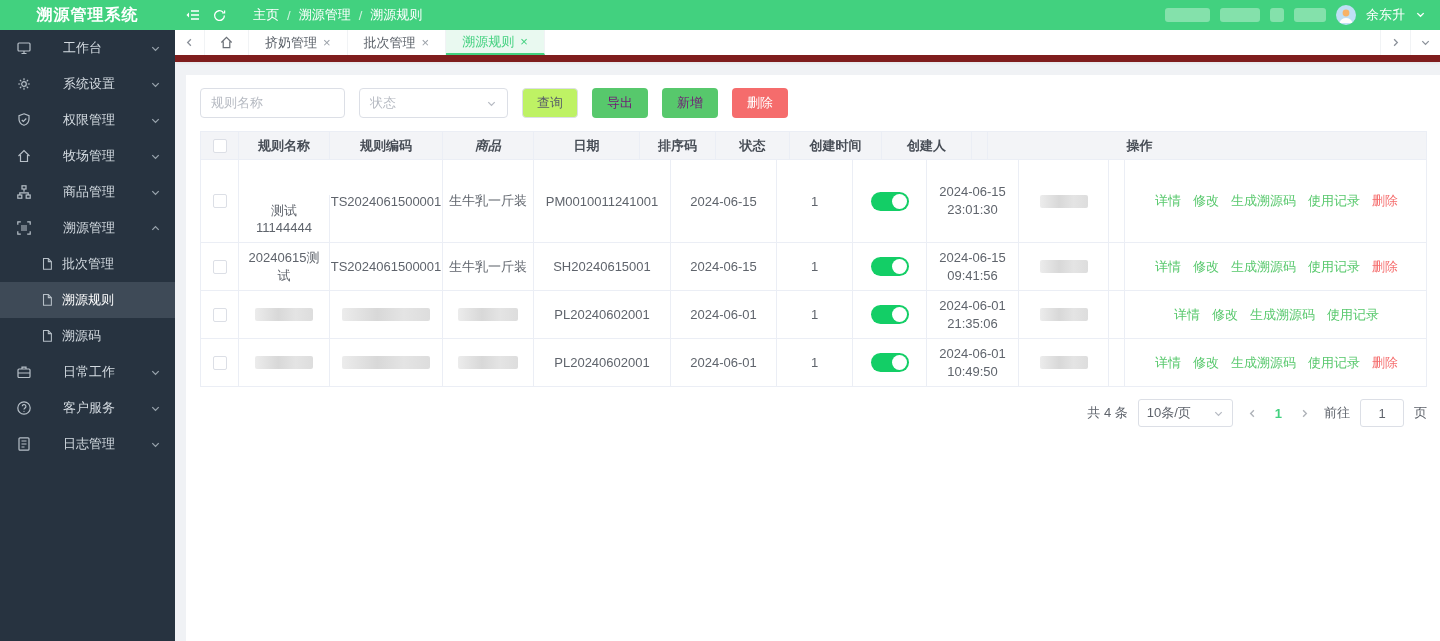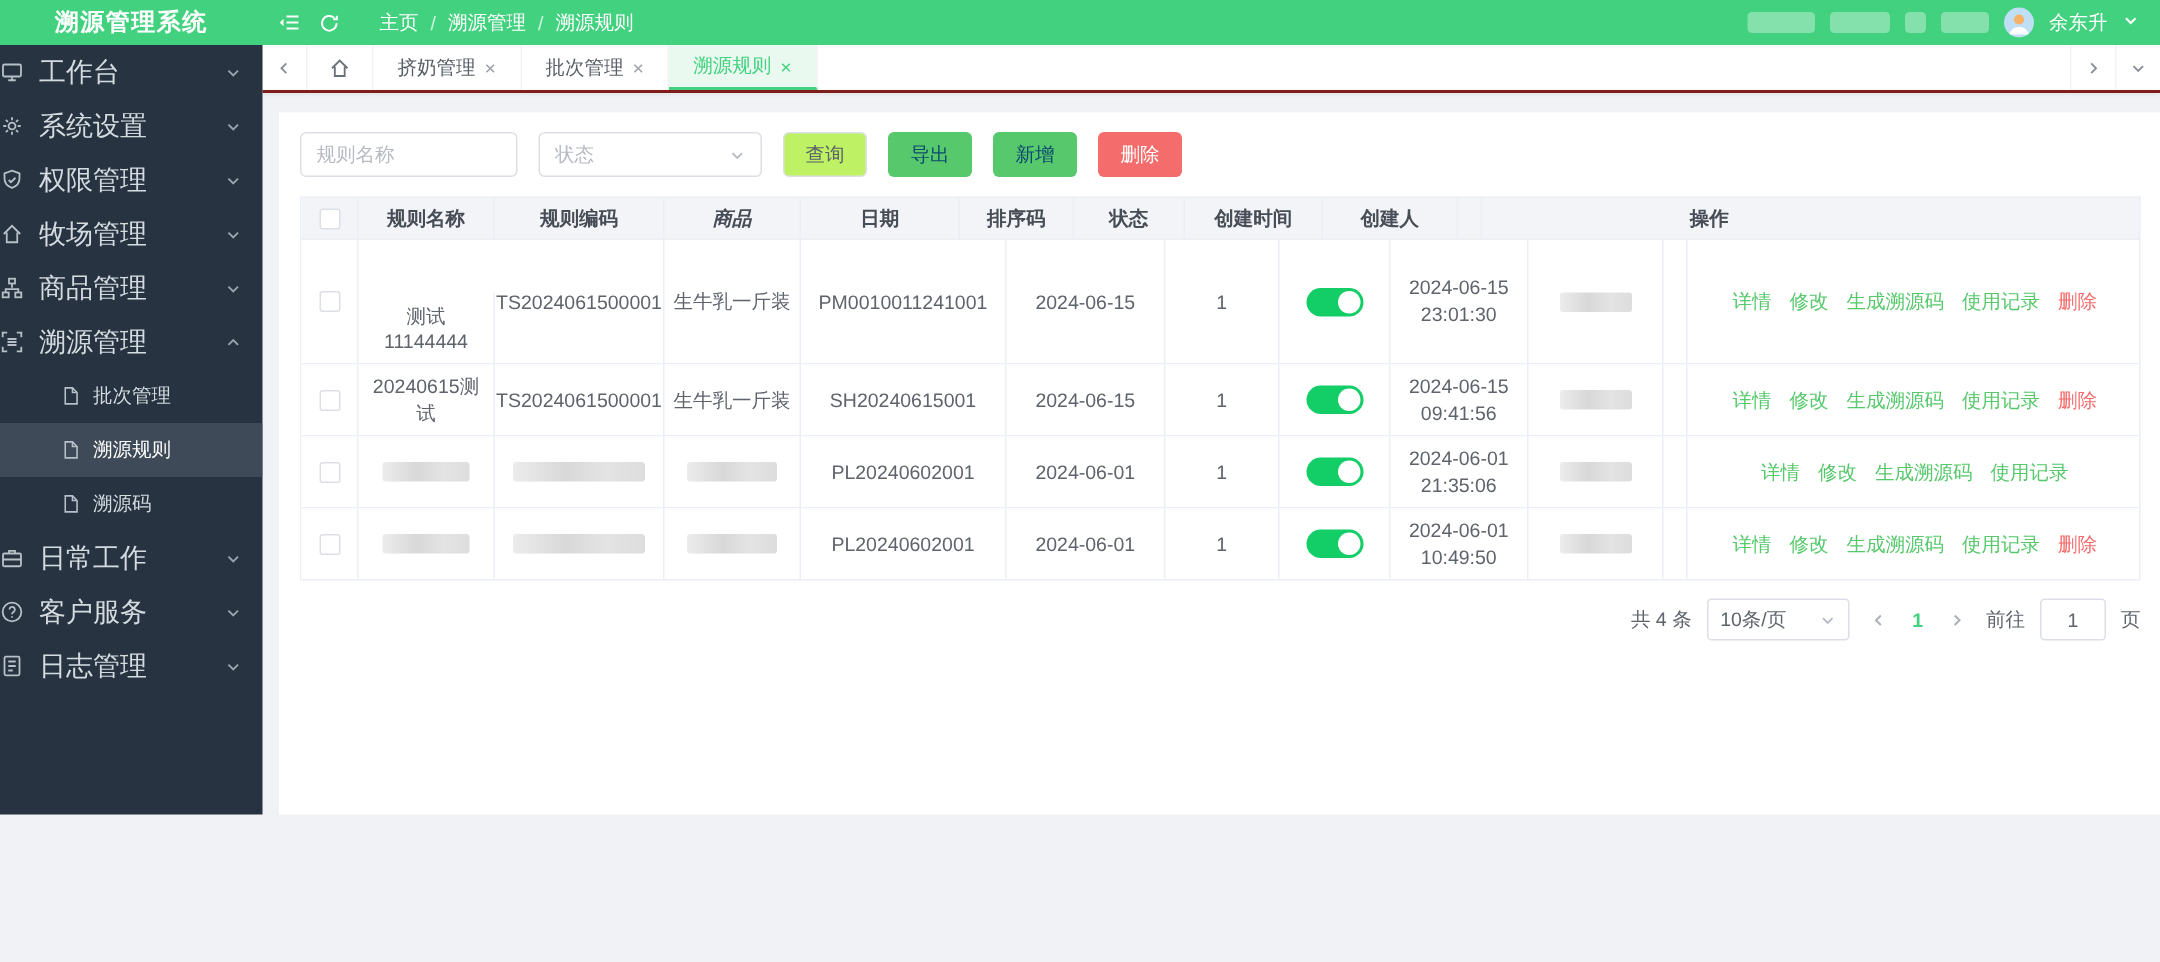--- a/index.html
+++ b/index.html
@@ -1,49 +1,49 @@
 <!DOCTYPE html>
 <html style="--accent: #42d17f; --btn-green: #57c86c; --danger: #f56c6c; --toggle: #13ce66; --sidebar: #273340; --sidebar-active: #3e4a57;"><head>
 <meta charset="utf-8">
 <style>
   * { margin:0; padding:0; box-sizing:border-box; }
   html,body { width:1440px; height:641px; overflow:hidden; background:#f0f2f5;
     font-family:"Liberation Sans","DejaVu Sans",sans-serif; }
-  .app { position:relative; width:1440px; height:543px; }
+  .app { position:relative; width:1440px; height:641px; }
 
   
   .header { position:absolute; top:0; left:0; right:0; height:30px; background:var(--accent);
     display:flex; align-items:center; color:#fff; z-index:30; }
   .logo { width:175px; text-align:center; font-size:16px; font-weight:bold; letter-spacing:1px; }
   .hicon { width:16px; height:16px; margin-left:10px; display:inline-flex; align-items:center; justify-content:center; cursor:pointer; }
   .hicon svg { stroke:#fff; fill:none; stroke-width:1.4; }
   .breadcrumb { margin-left:26px; font-size:13px; display:flex; gap:8px; align-items:center; }
   .breadcrumb .sep { opacity:.75; }
   .header-right { margin-left:auto; display:flex; align-items:center; gap:10px; padding-right:14px; }
   .redact-h { height:14px; border-radius:3px; background:rgba(255,255,255,.35); display:inline-block; }
   .avatar { width:20px; height:20px; border-radius:50%; background:#bfdff5; display:inline-flex; align-items:center; justify-content:center; overflow:hidden; }
   .uname { font-size:13px; }
   .chev-w svg { stroke:#fff; fill:none; stroke-width:1.5; }
 
   
   .sidebar { position:absolute; top:30px; left:0; width:175px; bottom:0; background:var(--sidebar); overflow:hidden; z-index:20; }
-  .side-item { height:36px; display:flex; align-items:center; padding:0 14px 0 0; color:#d3dae0;
-    font-size:18px; cursor:pointer; }
+  .side-item { height:36px; display:flex; align-items:center; padding:0 14px 0 16px; color:#d3dae0;
+    font-size:13px; cursor:pointer;gap:21px; }
   .side-item .s-ic { width:16px; height:16px; margin-right:10px; display:inline-flex; }
   .side-item .s-ic svg { stroke:#b7c0c8; fill:none; stroke-width:1.2; }
   .side-item .arrow { margin-left:auto; display:inline-flex; }
   .side-item .arrow svg { stroke:#9aa4ad; fill:none; stroke-width:1.4; }
   .side-sub { height:36px; display:flex; align-items:center; padding-left:40px; color:#d3dae0; font-size:13px; cursor:pointer; }
   .side-sub .s-ic { width:14px; height:14px; margin-right:8px; display:inline-flex; }
   .side-sub .s-ic svg { stroke:#b7c0c8; fill:none; stroke-width:1.2; }
   .side-sub.active { background:var(--sidebar-active); color:#fff; }
 
   
   .tabbar { position:absolute; top:30px; left:175px; right:0; height:32px; background:#fff;
-    border-bottom:2px solid #7f1d1d; box-shadow:0 1px 3px rgba(0,0,0,.06); display:flex; align-items:stretch; z-index:10; }
+    border-bottom:7px solid #7f1d1d; box-shadow:0 1px 3px rgba(0,0,0,.06); display:flex; align-items:stretch; z-index:10; }
   .tab-nav { width:30px; display:flex; align-items:center; justify-content:center; border-right:1px solid #f1f3f5; cursor:pointer; }
   .tab-nav svg { stroke:#8a9099; fill:none; stroke-width:1.4; }
   .tab-home { width:44px; display:flex; align-items:center; justify-content:center; border-right:1px solid #f1f3f5; cursor:pointer; }
   .tab-home svg { stroke:#6b7077; fill:none; stroke-width:1.3; }
   .tab { display:flex; align-items:center; gap:6px; padding:0 16px; font-size:13px; color:#5a6068;
     border-right:1px solid #f1f3f5; cursor:pointer; }
   .tab .close { font-size:13px; color:#9aa0a8; line-height:1; }
   .tab.active { background:#e9f9f0; color:var(--accent); border-bottom:2px solid var(--accent); }
   .tab.active .close { color:var(--accent); }
   .tab-right { margin-left:auto; display:flex; }
@@ -57,21 +57,21 @@
   .f-input { width:145px; height:30px; border:1px solid #dcdfe6; border-radius:4px; padding:0 10px;
     font-size:13px; color:#606266; display:flex; align-items:center; }
   .f-input .ph { color:#b6bac2; }
   .f-select { width:149px; height:30px; border:1px solid #dcdfe6; border-radius:4px; padding:0 10px;
     font-size:13px; margin-left:14px; display:flex; align-items:center; cursor:pointer; }
   .f-select .ph { color:#b6bac2; }
   .f-select svg { margin-left:auto; stroke:#b6bac2; fill:none; stroke-width:1.4; }
   .btn { height:30px; border-radius:4px; font-size:13px; padding:0 14px; margin-left:14px;
     display:inline-flex; align-items:center; cursor:pointer; border:1px solid transparent; }
   .btn.plain { background:#bef264; border-color:#dcdfe6; color:#5a6068; }
-  .btn.green { background:var(--btn-green); color:#0c4a6e; }
+  .btn.green { background:var(--btn-green); color:#701a75; }
   .btn.red { background:var(--danger); color:#fff; }
 
   
   .tbl { margin:13px 0 0 14px; width:1227px; border:1px solid #ebeef5; border-bottom:none; font-size:13px; }
   .t-row { display:flex; border-bottom:1px solid #ebeef5; background:#fff; }
   .t-row.head { background:#f3f4f7; }
   .t-cell { display:flex; align-items:center; justify-content:center; text-align:center;
     border-right:1px solid #ebeef5; color:#5f646c; padding:4px 6px; min-height:47px; flex-direction:column; }
   .t-row.head .t-cell { min-height:27px; font-weight:bold; color:#474d56; padding:2px 6px; }
   .t-cell:last-child { border-right:none; }

